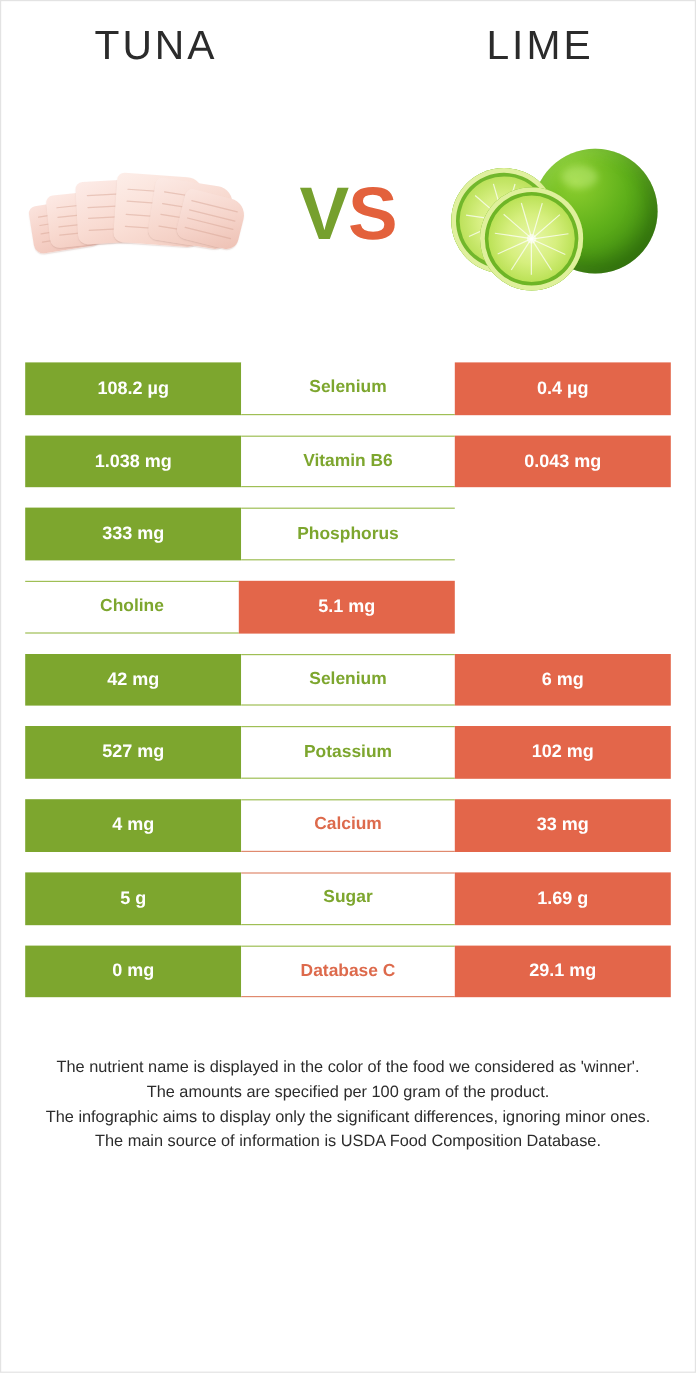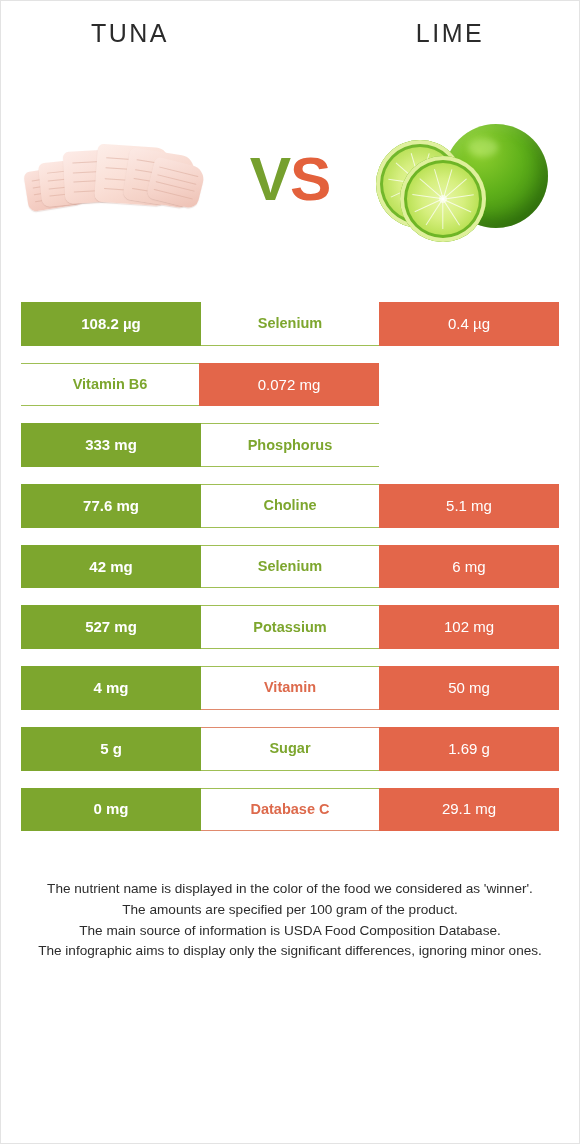--- a/index.html
+++ b/index.html
@@ -25,21 +25,21 @@
     height: 70px;
     padding-top: 20px;
   }
   .header-cell {
     flex: 1 1 0;
     text-align: center;
   }
   .header-cell.spacer { flex: 0 0 62px; }
 
   .food-title {
-    font-size: 25px;
+    font-size: 34px;
     font-weight: 300;
     letter-spacing: 2.5px;
     color: #2b2b2b;
     font-family: "Liberation Sans", sans-serif;
     line-height: 1;
     white-space: nowrap;
   }
 
   
   .hero {
@@ -190,21 +190,21 @@
     background: #ffffff;
     font-weight: 600;
     font-size: 14.5px;
     border-top: 1px solid transparent;
     border-bottom: 1px solid transparent;
   }
   .cell-right {
     flex: 0 0 180px;
     background: #e3664a;
     color: #ffffff;
-    font-weight: 400;
+    font-weight: 700;
   }
   .win-green { color: #7da62e; }
   .win-orange { color: #dd6a4c; }
   .bd-green { border-bottom-color: #9fbf55; text-align: right; }
   .bd-orange { border-bottom-color: #e08a6e; }
   .bd-top-green { border-top-color: #9fbf55; }
   .bd-top-orange { border-top-color: #e08a6e; }
 
   
   .footer {
@@ -314,57 +314,57 @@
 
 </div>
 
 <div class="table">
     <div class="row">
       <div class="cell cell-left">108.2 µg</div>
       <div class="cell cell-name win-green bd-green">Selenium</div>
       <div class="cell cell-right">0.4 µg</div>
     </div>
     <div class="row">
+      <div class="cell cell-left">1.038 mg</div>
       <div class="cell cell-name win-green bd-top-green bd-green">Vitamin B6</div>
-      <div class="cell cell-right">0.072 mg</div>
+      <div class="cell cell-right">0.043 mg</div>
     </div>
     <div class="row">
       <div class="cell cell-left">333 mg</div>
       <div class="cell cell-name win-green bd-top-green bd-green">Phosphorus</div>
     </div>
     <div class="row">
-      <div class="cell cell-left">77.6 mg</div>
       <div class="cell cell-name win-green bd-top-green bd-green">Choline</div>
       <div class="cell cell-right">5.1 mg</div>
     </div>
     <div class="row">
       <div class="cell cell-left">42 mg</div>
       <div class="cell cell-name win-green bd-top-green bd-green">Selenium</div>
       <div class="cell cell-right">6 mg</div>
     </div>
     <div class="row">
       <div class="cell cell-left">527 mg</div>
       <div class="cell cell-name win-green bd-top-green bd-green">Potassium</div>
       <div class="cell cell-right">102 mg</div>
     </div>
     <div class="row">
       <div class="cell cell-left">4 mg</div>
-      <div class="cell cell-name win-orange bd-top-green bd-orange">Vitamin</div>
-      <div class="cell cell-right">50 mg</div>
+      <div class="cell cell-name win-orange bd-top-green bd-orange">Calcium</div>
+      <div class="cell cell-right">33 mg</div>
     </div>
     <div class="row">
       <div class="cell cell-left">5 g</div>
       <div class="cell cell-name win-green bd-top-orange bd-green">Sugar</div>
       <div class="cell cell-right">1.69 g</div>
     </div>
     <div class="row">
       <div class="cell cell-left">0 mg</div>
       <div class="cell cell-name win-orange bd-top-green bd-orange">Database C</div>
       <div class="cell cell-right">29.1 mg</div>
     </div>
   </div>
 
 <div class="footer">
     <p>The nutrient name is displayed in the color of the food we considered as 'winner'.</p>
     <p>The amounts are specified per 100 gram of the product.</p>
+    <p>The infographic aims to display only the significant differences, ignoring minor ones.</p>
     <p>The main source of information is USDA Food Composition Database.</p>
-    <p>The infographic aims to display only the significant differences, ignoring minor ones.</p>
   </div>
 
 </body></html>

